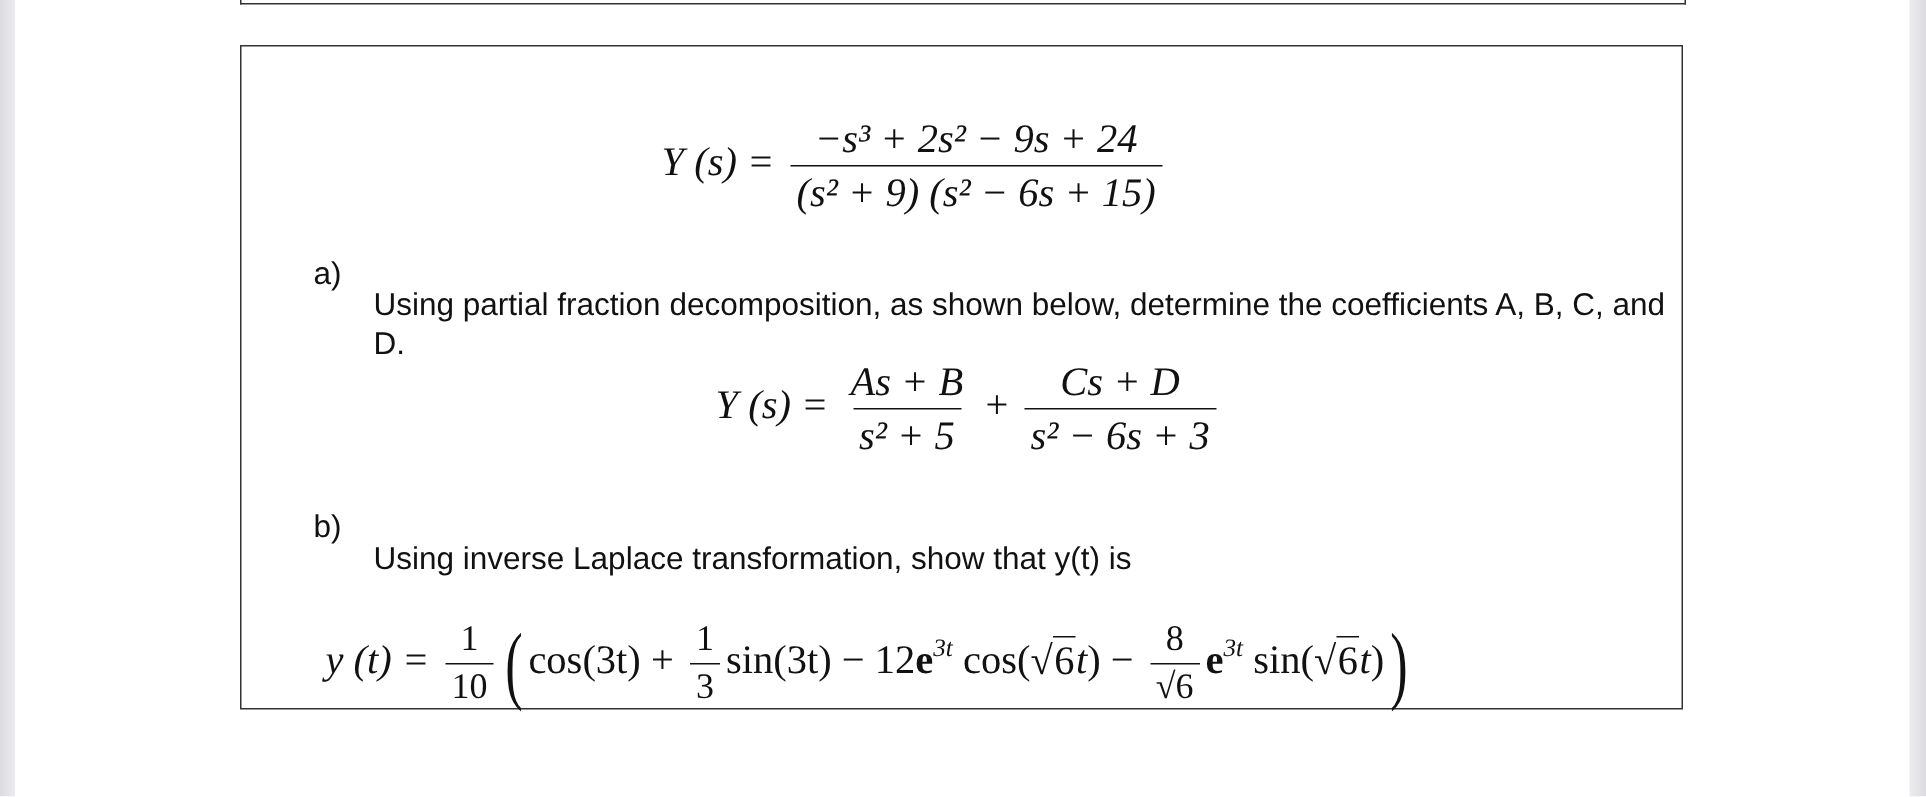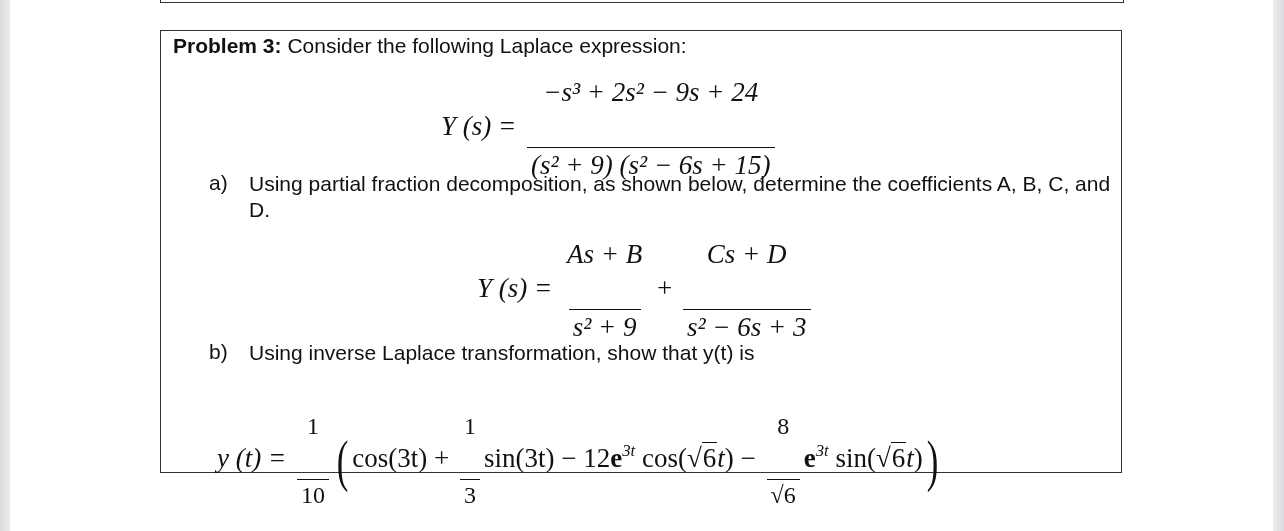--- a/index.html
+++ b/index.html
@@ -14,69 +14,65 @@
   .gutter-right { position:absolute; right:0; top:0; width:11px; height:531px;
     background:linear-gradient(to left,#dcdce0,#ececef); }
   .prev-box { position:absolute; left:160px; top:-10px; width:962px; height:12px;
     border:1px solid #333; border-top:none; }
   .problem-box { position:absolute; left:160px; top:30px; width:962px; height:443px;
     border:1px solid #333; box-sizing:border-box; }
   .title { position:absolute; left:12px; top:3px; font-size:21px; white-space:nowrap; }
   .title b { font-weight:bold; }
   .math { font-family:"Liberation Serif","DejaVu Serif", serif; font-size:27px; white-space:nowrap; }
   .mi { font-style:italic; }
-  .frac { display:inline-flex; flex-direction:column; align-items:center; vertical-align:middle; margin:0 4px;gap:37px; }
+  .frac { display:inline-flex; flex-direction:column; align-items:center; vertical-align:middle; margin:0 4px; }
   .frac .num { padding:0 4px 2px; }
   .frac .den { border-top:1.5px solid #111; padding:2px 4px 0; }
   sup { font-size:0.62em; vertical-align:0.7em; line-height:0; }
   .eq1 { position:absolute; left:280px; top:46px; }
   .eq2 { position:absolute; left:316px; top:208px; }
   .eq3 { position:absolute; left:56px; top:346px;margin-top:36px; }
   .item { position:absolute; left:48px; font-size:21px; }
   .item .lbl { position:absolute; left:0; }
-  .item .txt { position:absolute; left:40px; width:870px; line-height:26px; }
+  .item .txt { position:absolute; left:40px; width:870px; line-height:26px;margin-top:20px; }
   .item-a { top:140px; }
   .item-b { top:309px; }
   .big-paren { font-size:58px; font-weight:200; vertical-align:middle; line-height:1; transform:scaleX(0.6); display:inline-block; }
   .sqrt { display:inline-block; }
   .sqrt .rad { border-top:1.3px solid #111; padding:0 1px; }
   .small-frac { font-size:24px; }
   .bold { font-weight:bold; }
 </style>
 </head>
 <body>
 
 <div class="gutter-left"></div>
 <div class="gutter-right"></div>
 <div class="prev-box"></div>
 
 <div class="problem-box">
-  <div class="title">
-    <b>Problem 3:</b>
-    <span>Consider the following Laplace expression:</span>
-  </div>
 
   <div class="math eq1">
     <span class="mi">Y (s) =</span>
     <span class="frac">
       <span class="num mi">−s³ + 2s² − 9s + 24</span>
       <span class="den mi">(s² + 9) (s² − 6s + 15)</span>
     </span>
   </div>
 
   <div class="item item-a">
     <span class="lbl">a)</span>
     <span class="txt">Using partial fraction decomposition, as shown below, determine the coefficients A, B, C, and D.</span>
   </div>
 
   <div class="math eq2">
     <span class="mi">Y (s) =</span>
     <span class="frac">
       <span class="num mi">As + B</span>
-      <span class="den mi">s² + 9</span>
+      <span class="den mi">s² + 5</span>
     </span>
     <span>+</span>
     <span class="frac">
       <span class="num mi">Cs + D</span>
       <span class="den mi">s² − 6s + 3</span>
     </span>
   </div>
 
   <div class="item item-b">
     <span class="lbl">b)</span>

